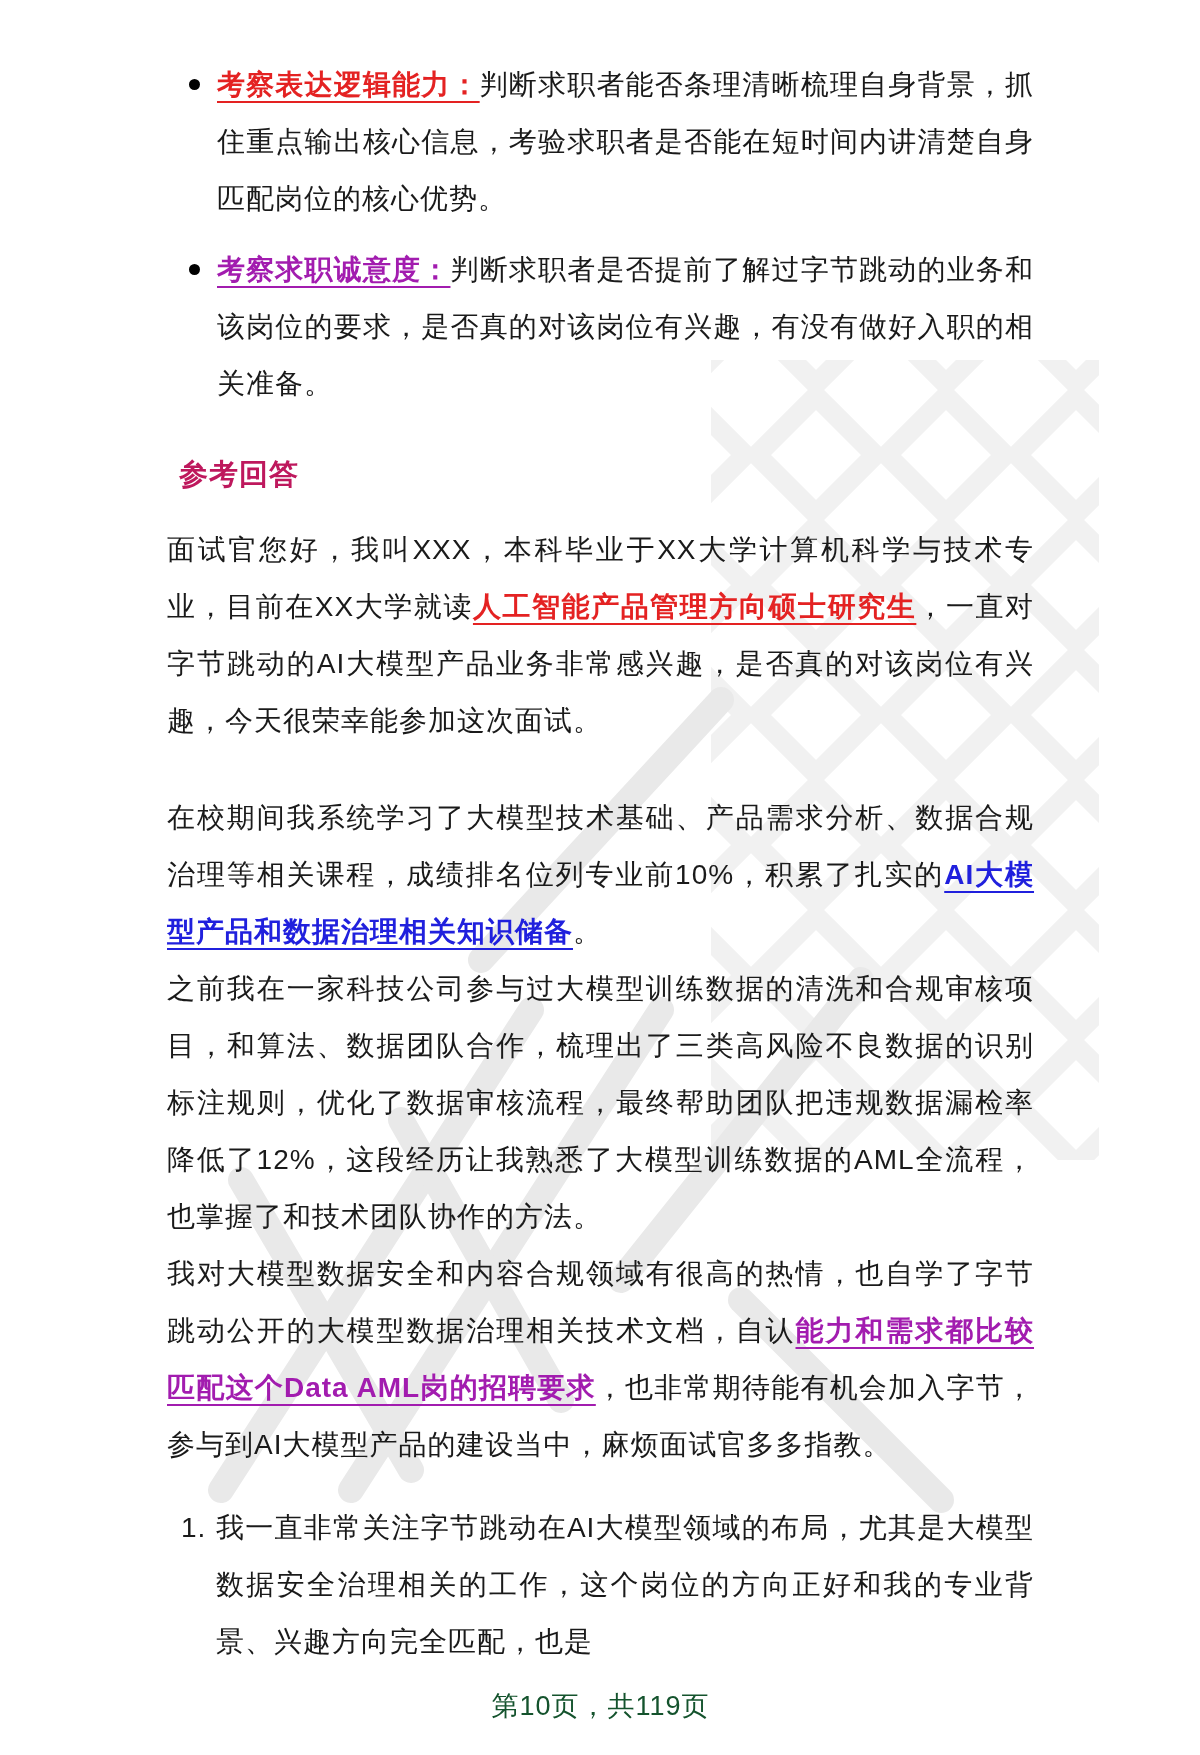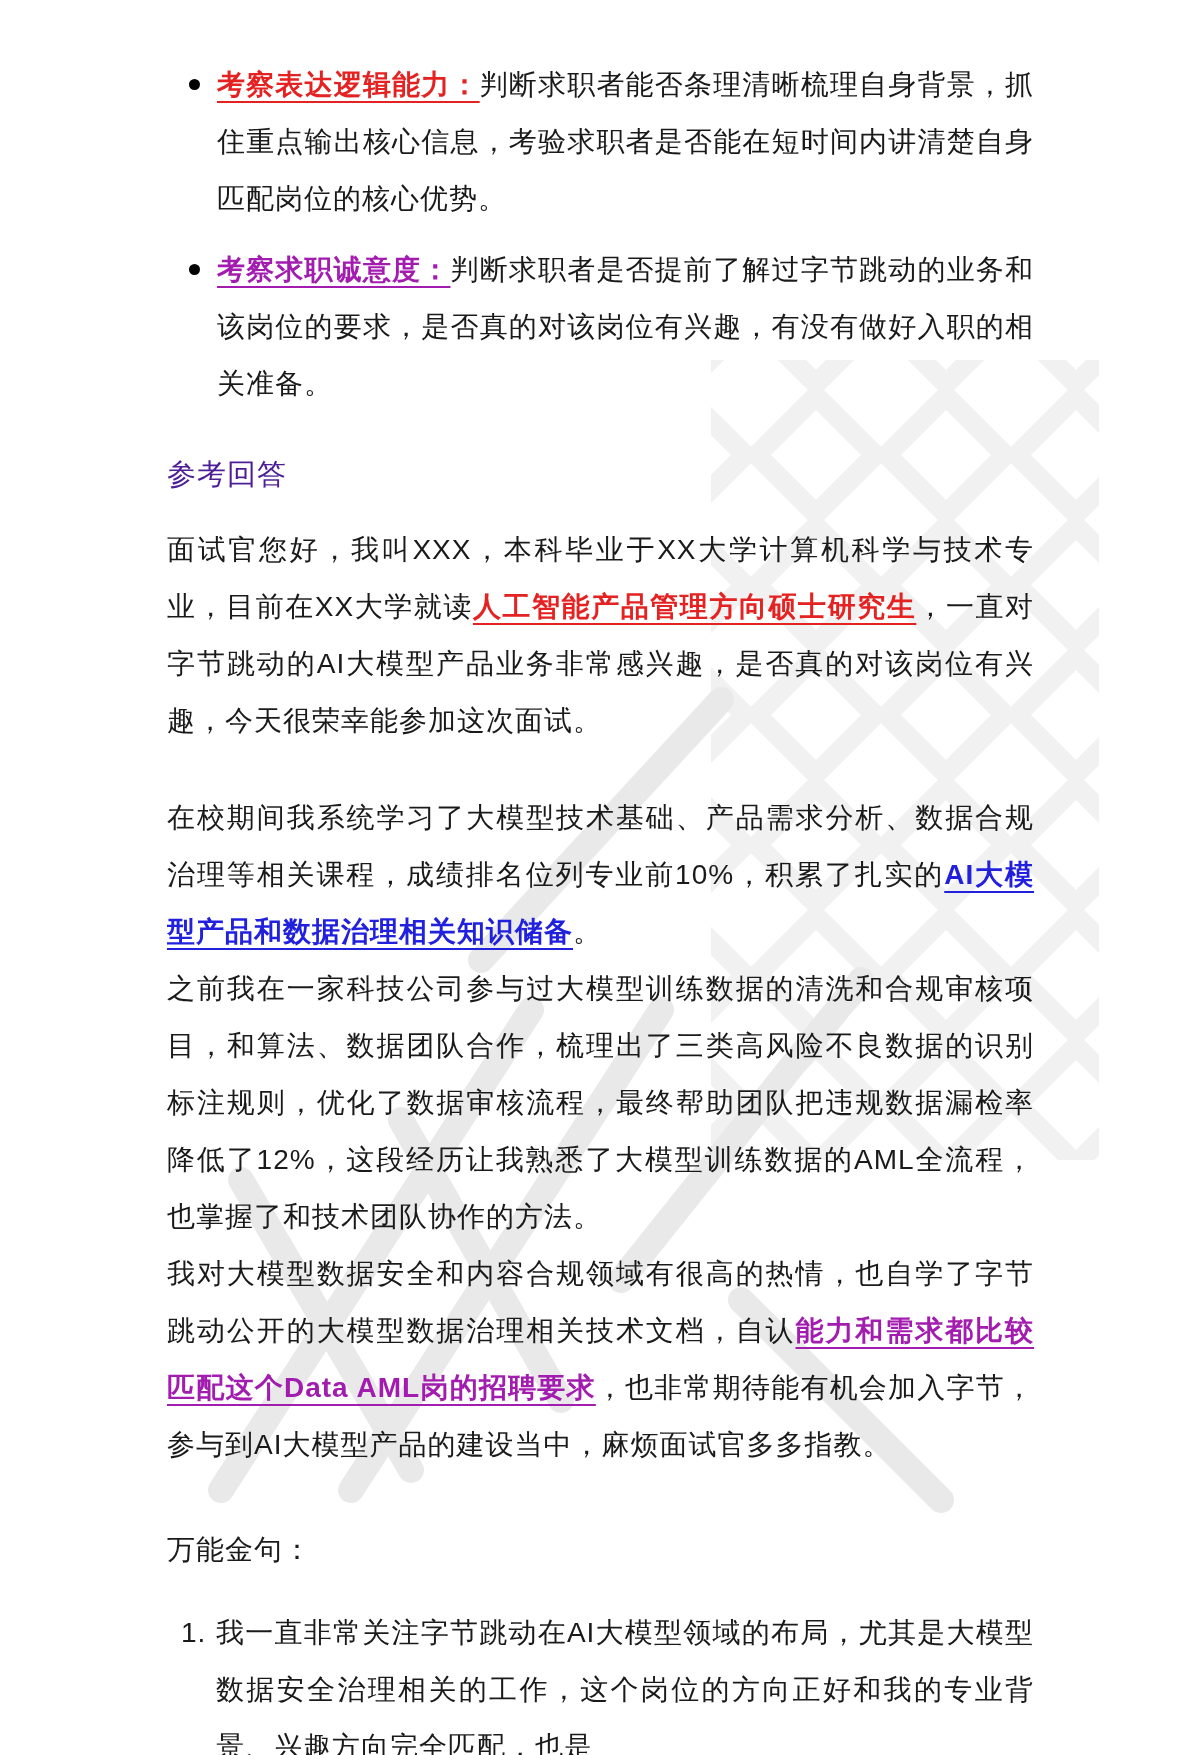--- a/index.html
+++ b/index.html
@@ -69,23 +69,23 @@
     font-weight: bold;
     text-decoration: underline;
     text-underline-offset: 7px;
     text-decoration-thickness: 2px;
   }
   .red   { color: #e42222; }
   .blue  { color: #2020dd; }
   .green { color: #a21caf; }
   h2.section-heading {
     font-size: 29px;
-    font-weight: normal;
-    color: #4c1d95;
-    margin: 34px 0 0 0;
+    font-weight: bold;
+    color: #be185d;
+    margin: 34px 0 0 12px;
     letter-spacing: 1px;
   }
   p { margin: 0; }
   p.first-para { margin-top: 18px; }
   p.gap-para   { margin-top: 40px; }
   p.tight-para { margin-top: 0; }
   p.label-para { margin-top: 48px; }
   
   ol.golden {
     list-style: none;
@@ -151,21 +151,20 @@
     <h2 class="section-heading">参考回答</h2>
 
     <p class="first-para"><span>面试官您好，我叫XXX，本科毕业于XX大学计算机科学与技术专业，目前在XX大学就读</span><span class="em red">人工智能产品管理方向硕士研究生</span><span>，一直对字节跳动的AI大模型产品业务非常感兴趣，是否真的对该岗位有兴趣，今天很荣幸能参加这次面试。</span></p>
 
     <p class="gap-para"><span>在校期间我系统学习了大模型技术基础、产品需求分析、数据合规治理等相关课程，成绩排名位列专业前10%，积累了扎实的</span><span class="em blue">AI大模型产品和数据治理相关知识储备</span><span>。</span></p>
 
     <p class="tight-para"><span>之前我在一家科技公司参与过大模型训练数据的清洗和合规审核项目，和算法、数据团队合作，梳理出了三类高风险不良数据的识别标注规则，优化了数据审核流程，最终帮助团队把违规数据漏检率降低了12%，这段经历让我熟悉了大模型训练数据的AML全流程，也掌握了和技术团队协作的方法。</span></p>
 
     <p class="tight-para"><span>我对大模型数据安全和内容合规领域有很高的热情，也自学了字节跳动公开的大模型数据治理相关技术文档，自认</span><span class="em green">能力和需求都比较匹配这个Data AML岗的招聘要求</span><span>，也非常期待能有机会加入字节，参与到AI大模型产品的建设当中，麻烦面试官多多指教。</span></p>
 
-    <p class="label-para">万能金句：</p>
 
     <ol class="golden">
       <li>
         <span class="num">1.</span><span>我一直非常关注字节跳动在AI大模型领域的布局，尤其是大模型数据安全治理相关的工作，这个岗位的方向正好和我的专业背景、兴趣方向完全匹配，也是</span>
       </li>
     </ol>
 
   </div>
 
   <div class="footer">第10页，共119页</div>

